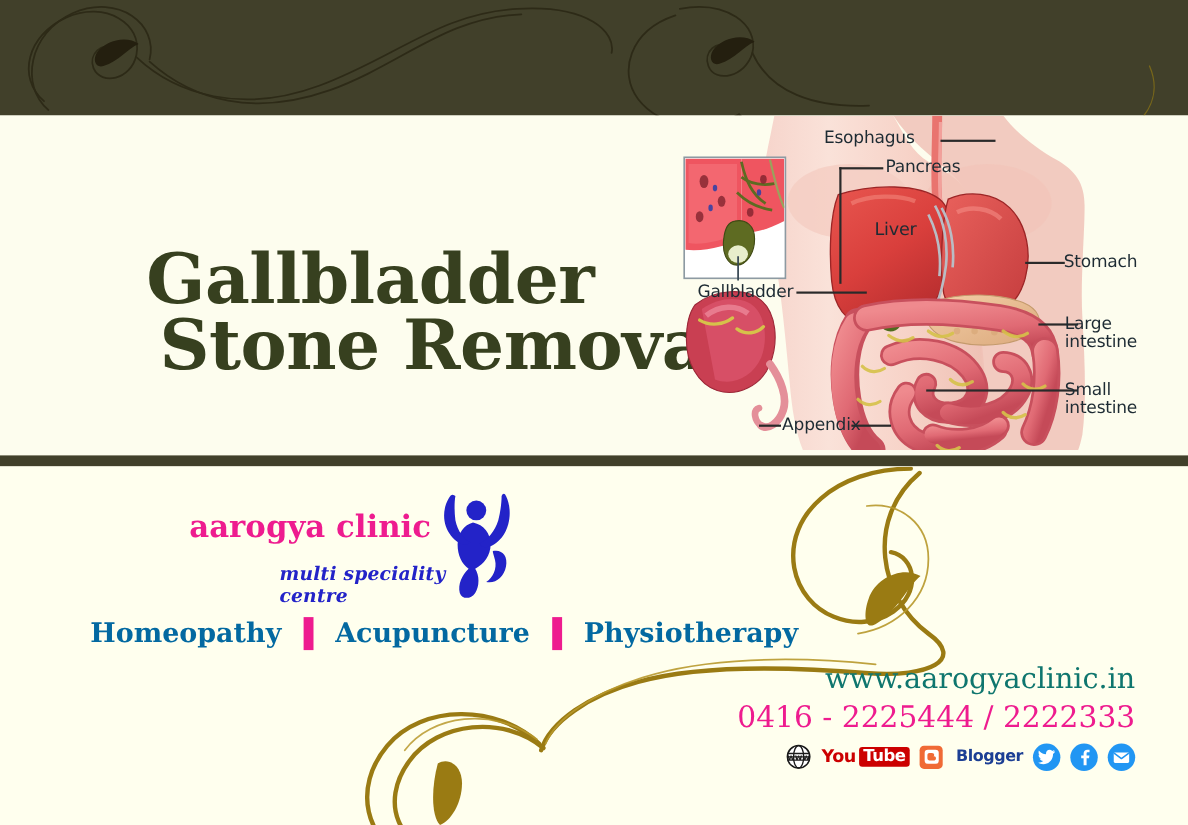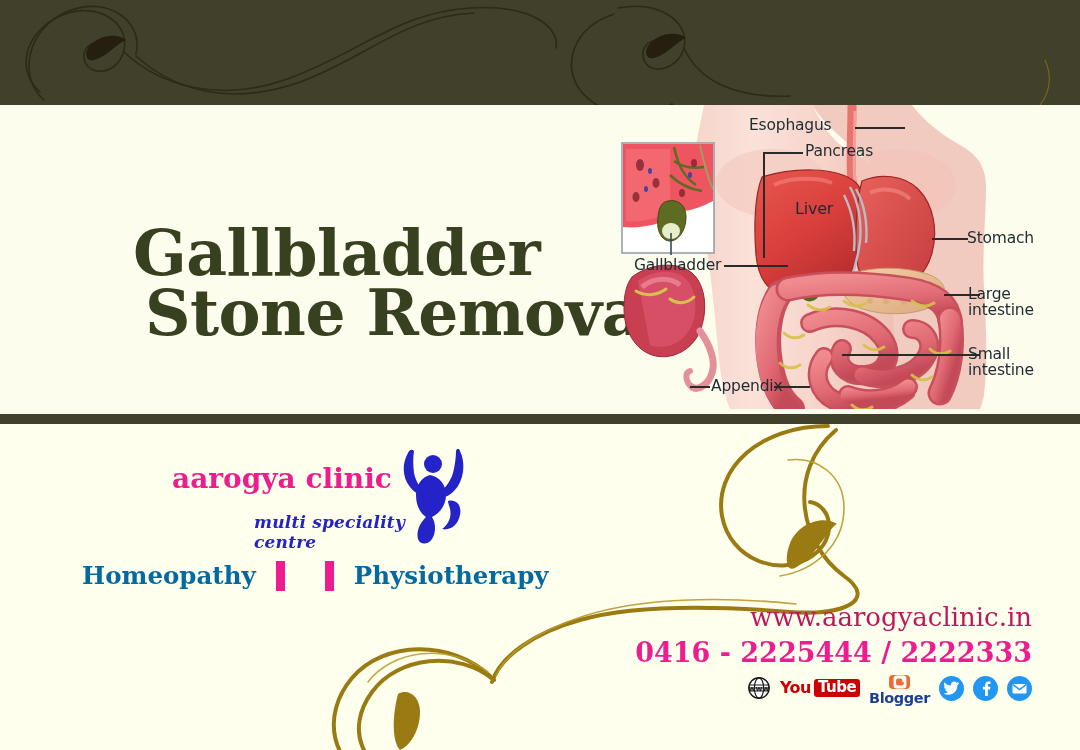--- a/index.html
+++ b/index.html
@@ -166,31 +166,31 @@
     flex: 0 0 auto;
   }
 
   
   .website {
     position: absolute;
     right: 48px;
     top: 602px;
     font-family: "DejaVu Serif", serif;
     font-size: 26px;
-    color: #be185d;
+    color: #0f766e;
     letter-spacing: 0px;
     text-align: right;
     white-space: nowrap;
   }
   .phone {
     position: absolute;
     right: 48px;
     top: 637px;
     font-family: "DejaVu Serif", serif;
-    font-weight: bold;
+    font-weight: normal;
     font-size: 27px;
     color: #ee1c8f;
     letter-spacing: 0px;
     text-align: right;
     white-space: nowrap;
   }
 
   
   .socials {
     position: absolute;
@@ -225,22 +225,21 @@
     font-weight: bold;
     font-size: 15px;
     padding: 1px 4px 2px 4px;
     border-radius: 3px;
     line-height: 1em;
     letter-spacing: -0.5px;
   }
   .blogger {
     display: flex;
     align-items: center;
-    gap: 2px;
-    flex-direction: column;
+    gap: 12px;
   }
   .blogger-mark {
     width: 21px; height: 21px;
     background: #f06a35;
     border-radius: 4px;
     display: flex;
     align-items: center;
     justify-content: center;
   }
   .blogger-text {
@@ -514,20 +513,21 @@
           <path d="M60,4 C66,16 64,34 54,44 C46,52 38,52 36,47 C43,44 50,36 53,26 C55,18 56,10 56,4 C57,1 59,1 60,4 Z"></path>
           <path d="M48,54 C56,52 62,58 60,68 C58,78 50,84 42,82 C48,78 52,70 50,62 C49,58 48,56 48,54 Z"></path>
         </g>
       </svg>
     </div>
   </div>
 
   <div class="services">
     <div class="service-item">Homeopathy</div>
     <div class="service-sep"></div>
+    <div class="service-item">Acupuncture</div>
     <div class="service-sep"></div>
     <div class="service-item">Physiotherapy</div>
   </div>
 
   <div class="website">www.aarogyaclinic.in</div>
   <div class="phone">0416 - 2225444 / 2222333</div>
 
   <div class="socials">
 
     <div class="social">

